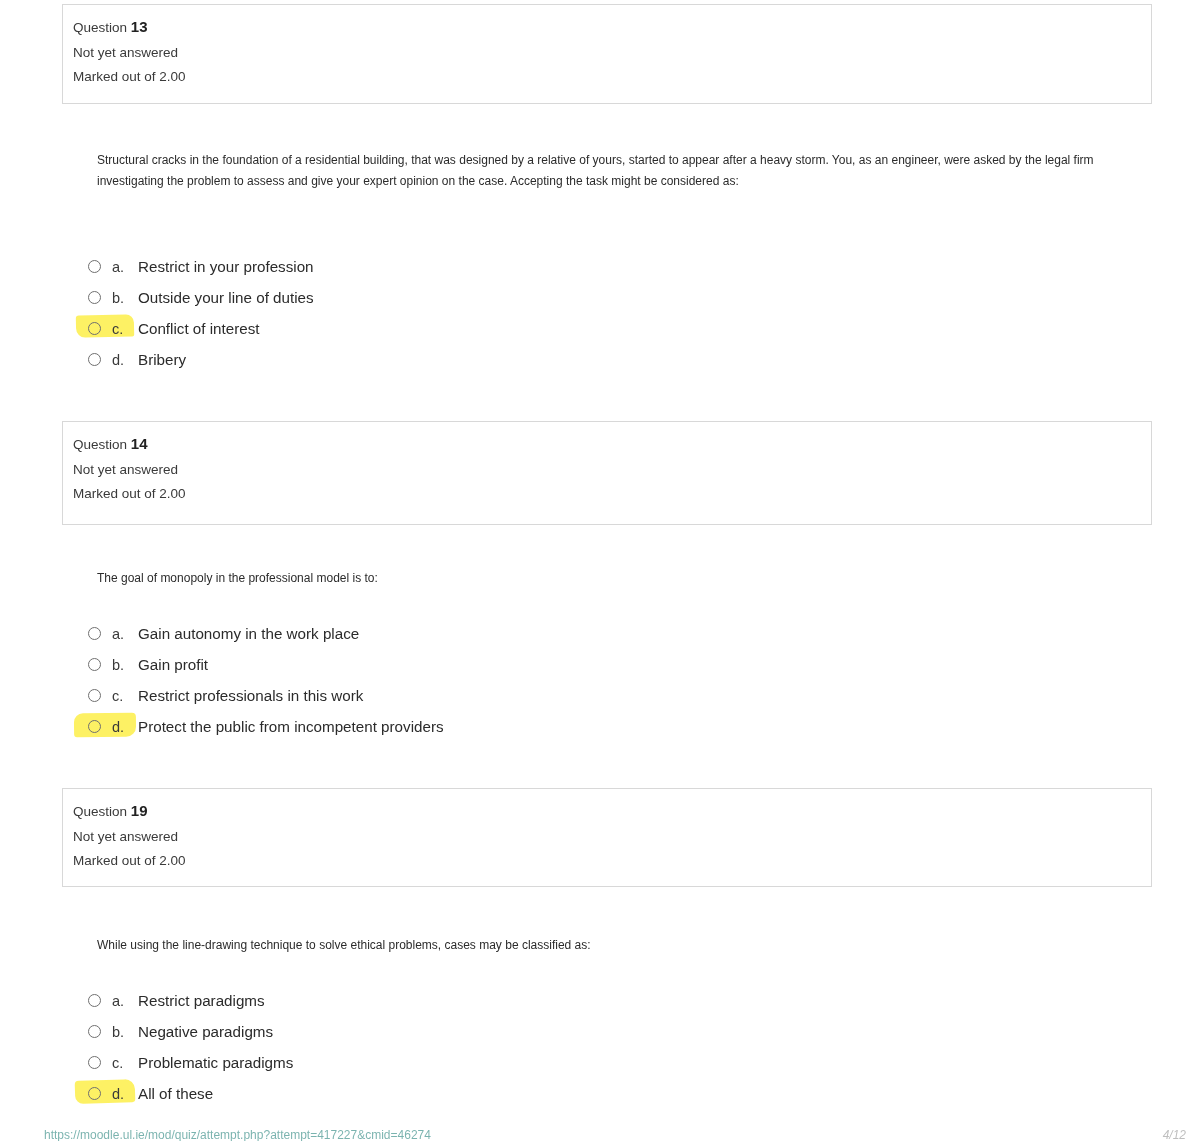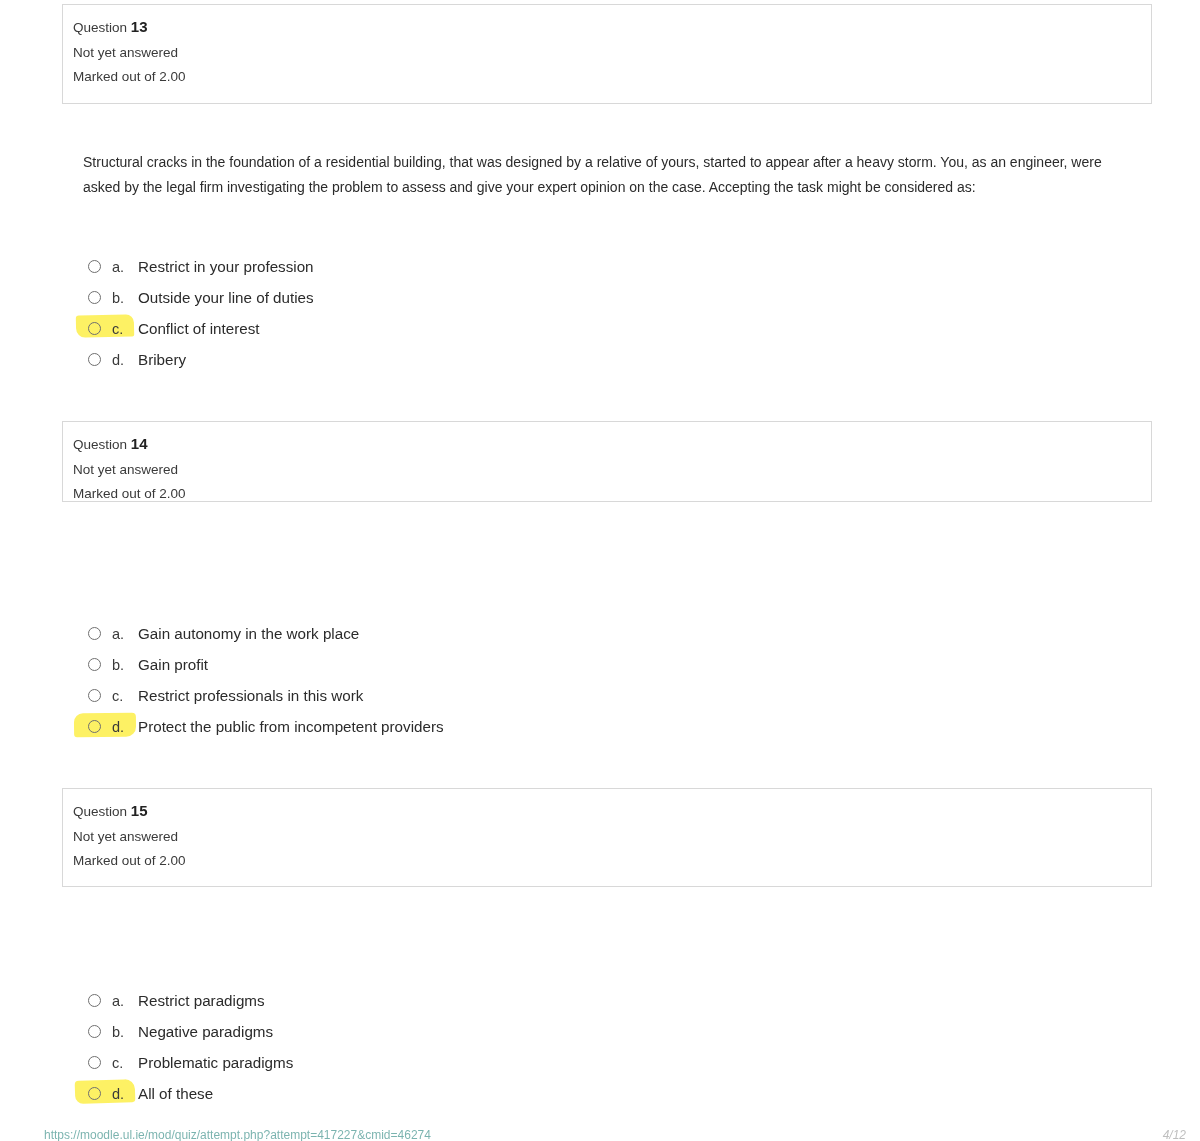--- a/index.html
+++ b/index.html
@@ -37,23 +37,23 @@
     white-space: nowrap;
   }
   .qhead-line.last { margin-bottom: 0; }
   .qnum {
     font-weight: bold;
     font-size: 15px;
     color: #222;
   }
   .qtext {
     position: absolute;
-    left: 83px;
+    left: 97px;
     width: 1055px;
-    font-size: 14px;
+    font-size: 12px;
     line-height: 1.75;
     color: #2b2b2b;
   }
   .answers {
     position: absolute;
     left: 88px;
     width: 1050px;
   }
   .answer-row {
     position: relative;
@@ -178,29 +178,30 @@
       <span class="letter">c.</span>
       <span class="atext">Conflict of interest</span>
     </div>
     <div class="answer-row">
       <span class="radio"></span>
       <span class="letter">d.</span>
       <span class="atext">Bribery</span>
     </div>
   </div>
 
-  <div class="qblock soft" style="top:421px; height:81px;">
+  <div class="qblock soft" style="top:421px; height:104px;">
     <div class="qhead-line">
       <span>Question</span>
       <span class="qnum">14</span>
     </div>
     <div class="qhead-line">Not yet answered</div>
     <div class="qhead-line last">Marked out of 2.00</div>
   </div>
 
+  <div class="qtext soft" style="top:568px;">The goal of monopoly in the professional model is to:</div>
 
   <div class="answers soft" style="top:618px;">
     <div class="answer-row">
       <span class="radio"></span>
       <span class="letter">a.</span>
       <span class="atext">Gain autonomy in the work place</span>
     </div>
     <div class="answer-row">
       <span class="radio"></span>
       <span class="letter">b.</span>
@@ -215,26 +216,27 @@
       <span class="hl variantB"></span>
       <span class="radio"></span>
       <span class="letter">d.</span>
       <span class="atext">Protect the public from incompetent providers</span>
     </div>
   </div>
 
   <div class="qblock soft" style="top:788px; height:99px;">
     <div class="qhead-line">
       <span>Question</span>
-      <span class="qnum">15</span>
+      <span class="qnum">19</span>
     </div>
     <div class="qhead-line">Not yet answered</div>
     <div class="qhead-line last">Marked out of 2.00</div>
   </div>
 
+  <div class="qtext soft" style="top:935px;">While using the line-drawing technique to solve ethical problems, cases may be classified as:</div>
 
   <div class="answers soft" style="top:985px;">
     <div class="answer-row">
       <span class="radio"></span>
       <span class="letter">a.</span>
       <span class="atext">Restrict paradigms</span>
     </div>
     <div class="answer-row">
       <span class="radio"></span>
       <span class="letter">b.</span>

